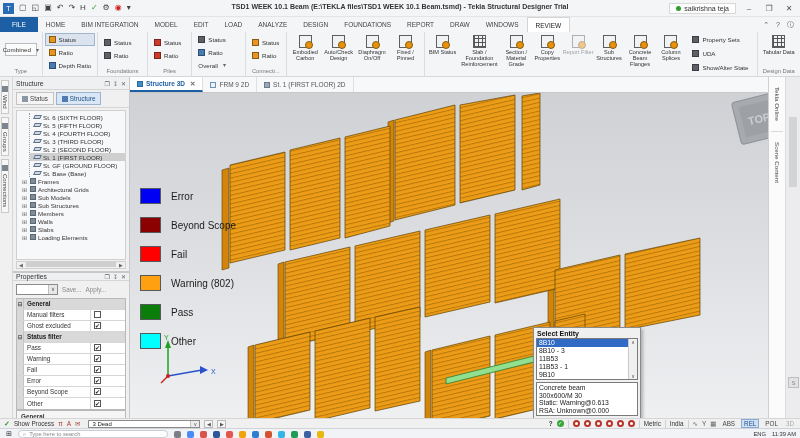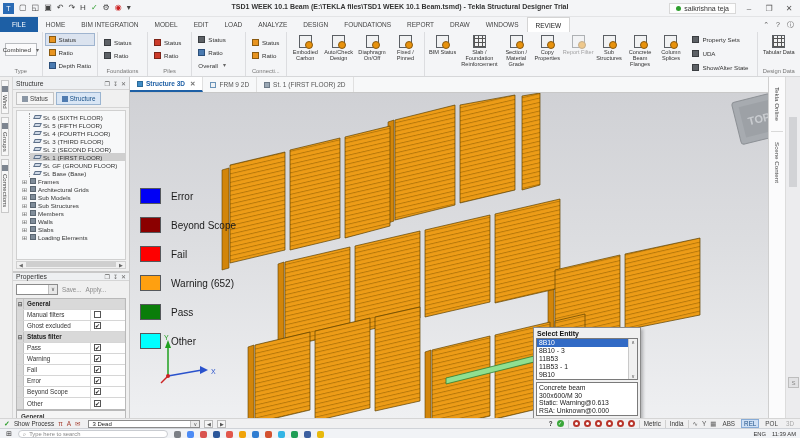--- a/index.html
+++ b/index.html
@@ -693,21 +693,21 @@
         <div class="litem">
             <span class="lswatch" style="background-color: rgb(139, 0, 0);"></span>
             <span class="llabel">Beyond Scope</span>
           </div>
         <div class="litem">
             <span class="lswatch" style="background-color: rgb(254, 0, 0);"></span>
             <span class="llabel">Fail</span>
           </div>
         <div class="litem">
             <span class="lswatch" style="background-color: rgb(255, 160, 16);"></span>
-            <span class="llabel">Warning (652)</span>
+            <span class="llabel">Warning (802)</span>
           </div>
         <div class="litem">
             <span class="lswatch" style="background-color: rgb(10, 125, 10);"></span>
             <span class="llabel">Pass</span>
           </div>
         <div class="litem">
             <span class="lswatch" style="background-color: rgb(0, 255, 255);"></span>
             <span class="llabel">Other</span>
           </div>
       </div>

